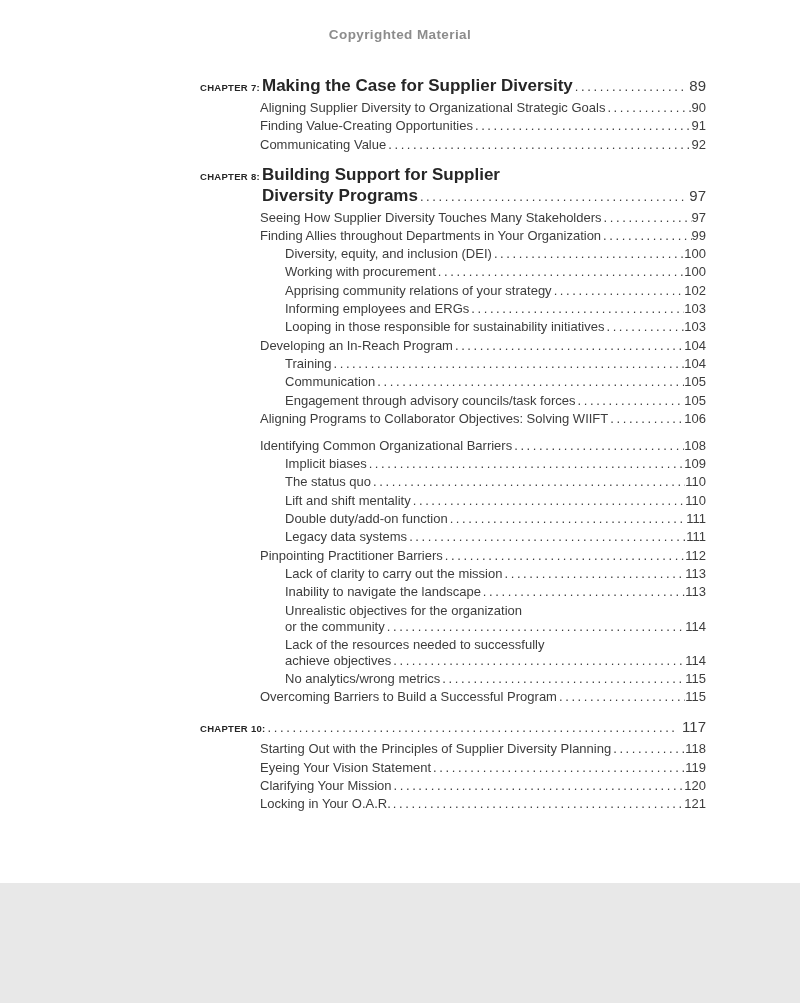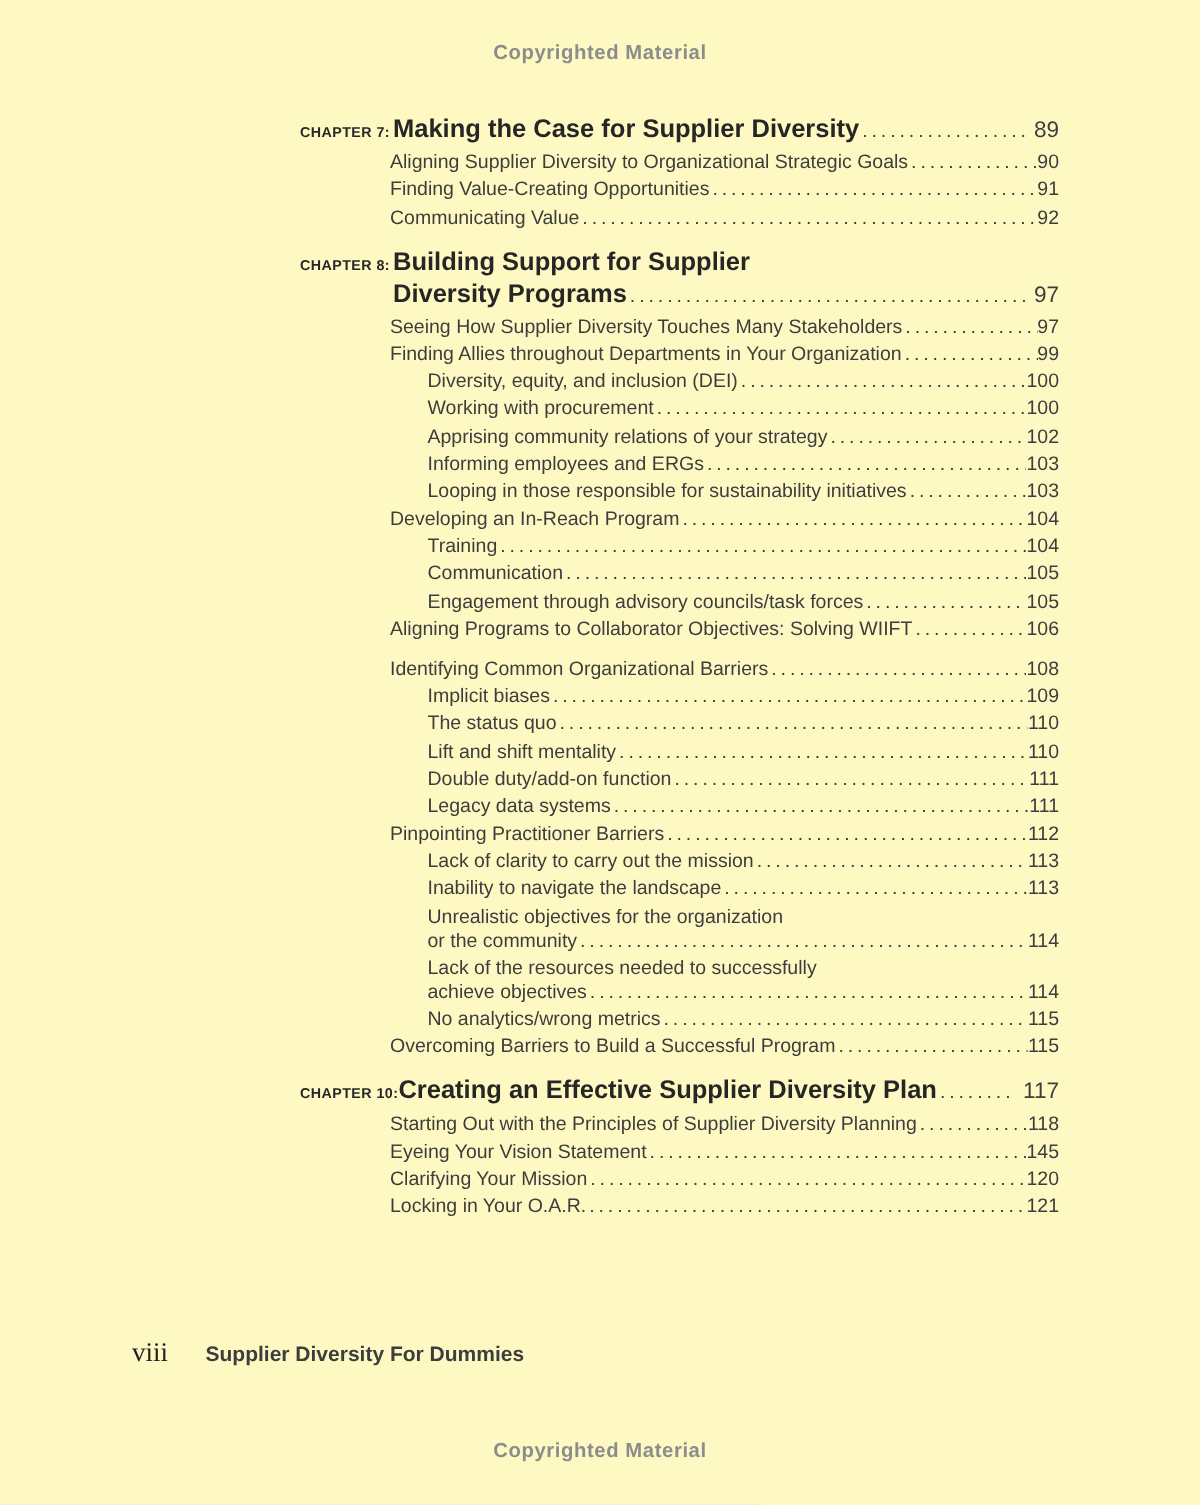--- a/index.html
+++ b/index.html
@@ -1,23 +1,23 @@
 <!DOCTYPE html>
 <html><head>
 <meta charset="utf-8">
 <style>
   * { margin: 0; padding: 0; box-sizing: border-box; }
   html, body { background: #e8e8e8; }
   body { font-family: "Liberation Sans", sans-serif; }
   .page {
     position: relative;
     width: 800px;
-    height: 1003px;
+    height: 883px;
     margin: 0 auto;
-    background: #fef9c3;
+    background: #ffffff;
     overflow: hidden;
     color: #3d3d3d;
   }
   .copyright {
     position: absolute;
     left: 0;
     width: 100%;
     text-align: center;
     font-size: 13.5px;
     font-weight: 700;
@@ -348,39 +348,38 @@
               <span class="page-num">115</span>
             </div>
           </div>
         </div>
       </div>
       <div class="chapter">
         <div class="chapter-heading">
           <span class="chapter-label">CHAPTER 10:</span>
           <div class="title-block">
             <div class="title-line row">
-              <span class="t">Creating an Effective Supplier Diversity Plan</span>
               <span class="dots"></span>
               <span class="ch-page">117</span>
             </div>
           </div>
         </div>
         <div class="entries">
           <div class="entry lvl1">
             <div class="row">
               <span class="t">Starting Out with the Principles of Supplier Diversity Planning</span>
               <span class="dots"></span>
               <span class="page-num">118</span>
             </div>
           </div>
           <div class="entry lvl1">
             <div class="row">
               <span class="t">Eyeing Your Vision Statement</span>
               <span class="dots"></span>
-              <span class="page-num">145</span>
+              <span class="page-num">119</span>
             </div>
           </div>
           <div class="entry lvl1">
             <div class="row">
               <span class="t">Clarifying Your Mission</span>
               <span class="dots"></span>
               <span class="page-num">120</span>
             </div>
           </div>
           <div class="entry lvl1">

